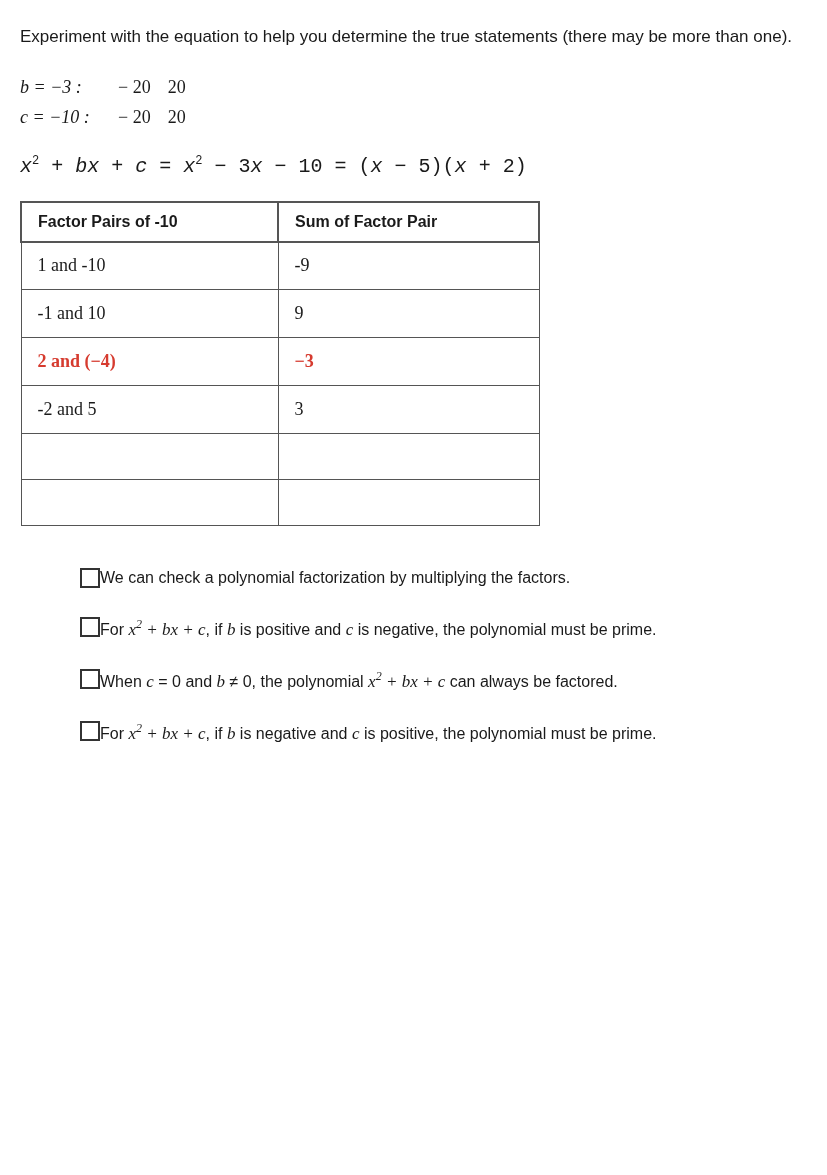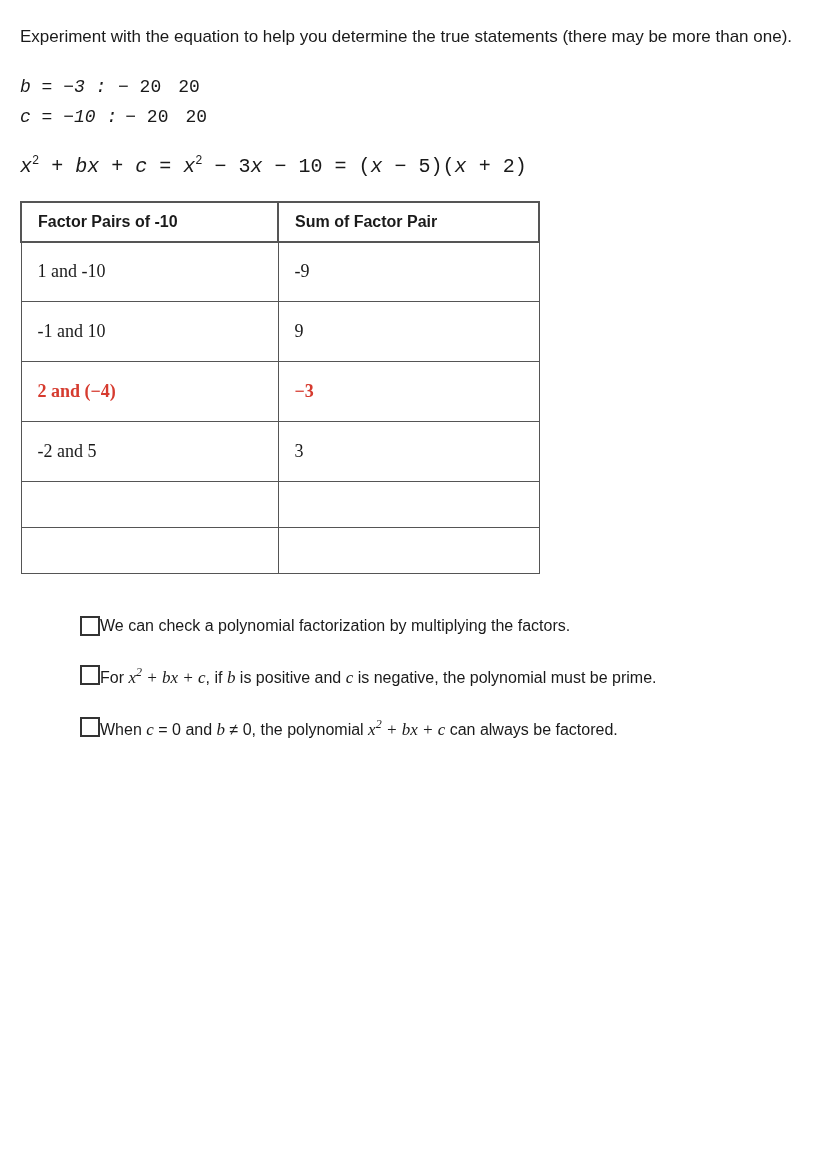--- a/index.html
+++ b/index.html
@@ -19,21 +19,21 @@
     }
 
     .intro-text {
       font-family: Liberation Sans, sans-serif;
       font-size: 17px;
       line-height: 1.5;
       margin-bottom: 22px;
     }
 
     .variables-section {
-      font-family: Liberation Mono, monospace;
+      font-family: Liberation Serif, serif;
       font-size: 18px;
       line-height: 1.7;
       margin-bottom: 16px;
     }
 
     .variables-line {
       display: flex;
       align-items: center;
       gap: 8px;
     }
@@ -72,21 +72,21 @@
       border: 2px solid #555;
       background: #fff;
     }
 
     .factor-table td {
       font-family: 'Times New Roman', serif;
       font-size: 18px;
       padding: 10px 16px;
       border: 1px solid #555;
       background: #fff;
-      height: 60px;
+      height: 48px;
     }
 
     .factor-table tr.highlighted td {
       color: #d63b2f;
       font-weight: bold;
     }
 
     .factor-table .empty-row td {
       height: 46px;
     }
@@ -211,13 +211,19 @@
     <div class="checkbox-text">
       For <span class="math-inline"><i>x</i><sup>2</sup> + <i>bx</i> + <i>c</i></span>, if <span class="math-inline"><i>b</i></span> is positive and <span class="math-inline"><i>c</i></span> is negative, the polynomial must be prime.
     </div>
   </div>
   <div class="checkbox-item">
     <div class="checkbox-box"></div>
     <div class="checkbox-text">
       When <span class="math-inline"><i>c</i></span> = 0 and <span class="math-inline"><i>b</i></span> ≠ 0, the polynomial <span class="math-inline"><i>x</i><sup>2</sup> + <i>bx</i> + <i>c</i></span> can always be factored.
     </div>
   </div>
+  <div class="checkbox-item">
+    <div class="checkbox-box"></div>
+    <div class="checkbox-text">
+      For <span class="math-inline"><i>x</i><sup>2</sup> + <i>bx</i> + <i>c</i></span>, if <span class="math-inline"><i>b</i></span> is negative and <span class="math-inline"><i>c</i></span> is positive, the polynomial must be prime.
+    </div>
+  </div>
 </div>
 
 </body></html>

